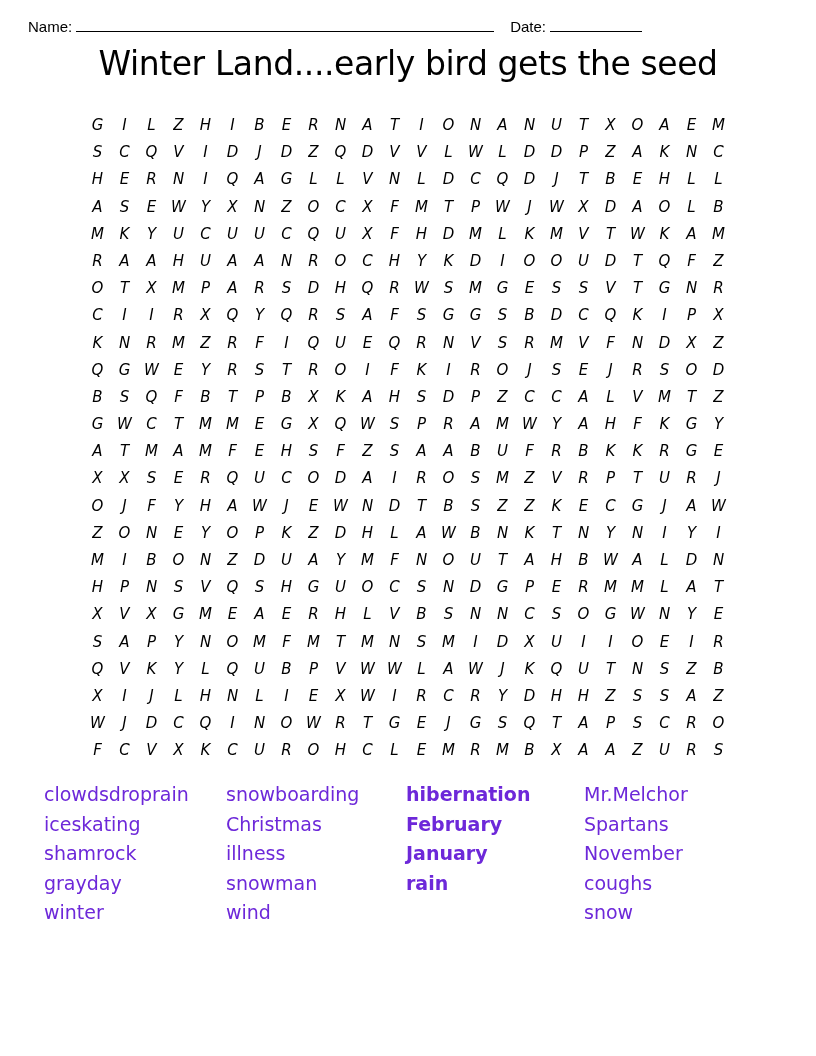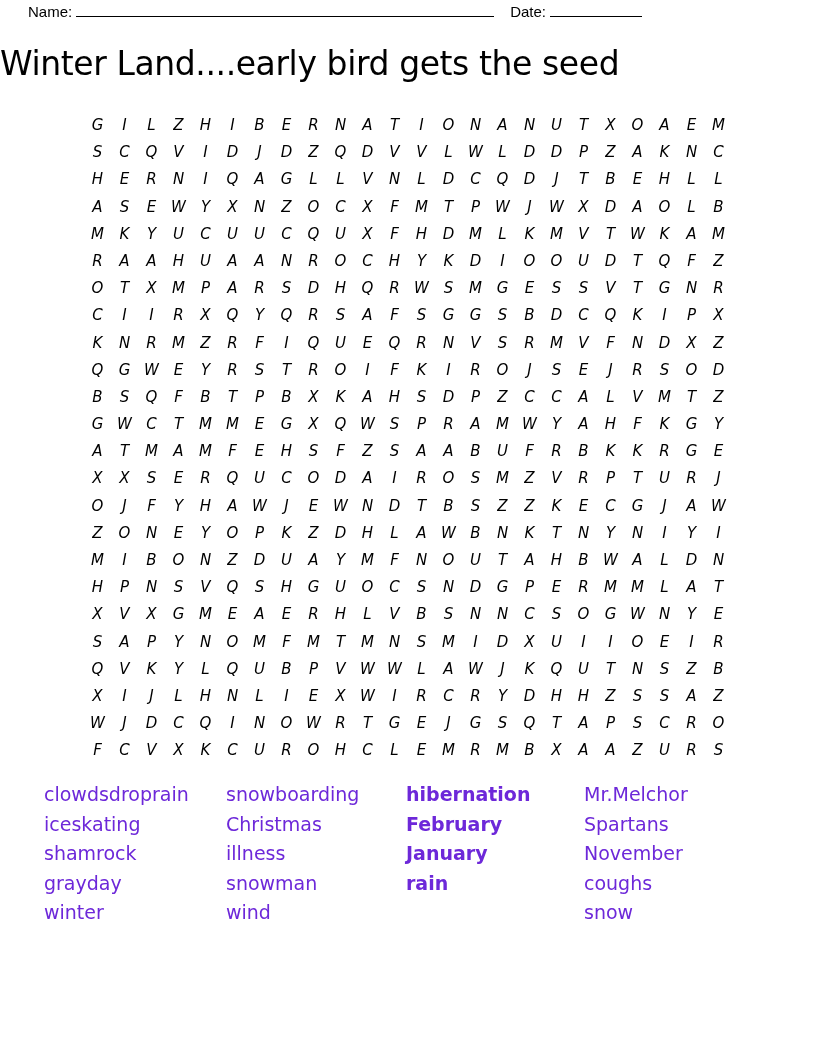--- a/index.html
+++ b/index.html
@@ -18,21 +18,21 @@
 
   
   .header-row {
     position: absolute;
     top: 0px;
     left: 0px;
     width: 752px;
     height: 26px;
     display: flex;
     align-items: baseline;
-    padding-top: 3px;
+    padding-top: 18px;
     box-sizing: border-box;
     text-align: right;
   }
   .hdr-label {
     font-size: 15px;
     font-family: "Liberation Sans", sans-serif;
     white-space: nowrap;
   }
   .name-label { margin-left: 28px; }
   .rule {
@@ -44,20 +44,21 @@
   .name-rule { width: 418px; }
   .date-label { margin-left: 16px; }
   .date-rule { width: 92px; }
 
   
   .title {
     position: absolute;
     top: 44px;
     left: 0;
     width: 816px;
+    text-align: center;
     font-family: "DejaVu Sans", sans-serif;
     font-size: 33px;
     font-weight: 400;
     letter-spacing: -0.4px;
     white-space: nowrap;
   }
 
   
   .grid {
     position: absolute;

